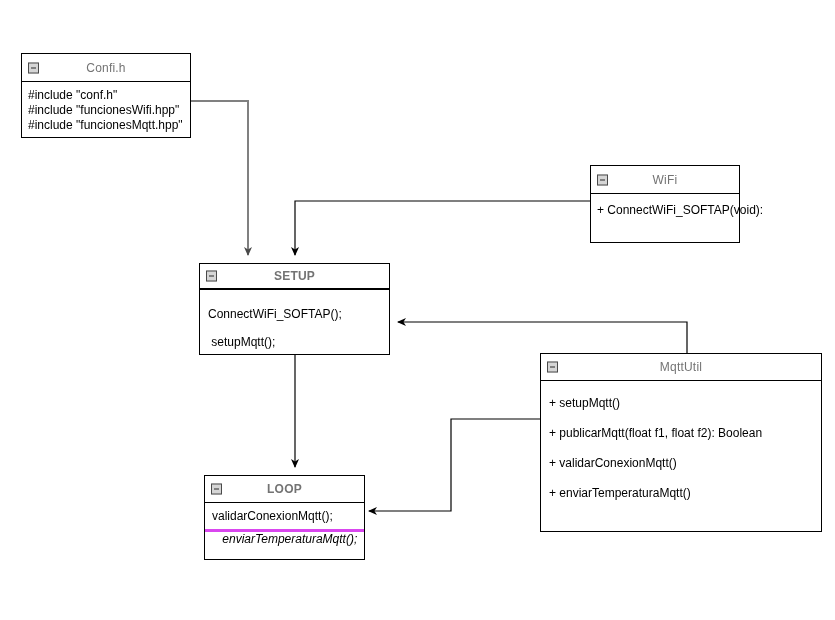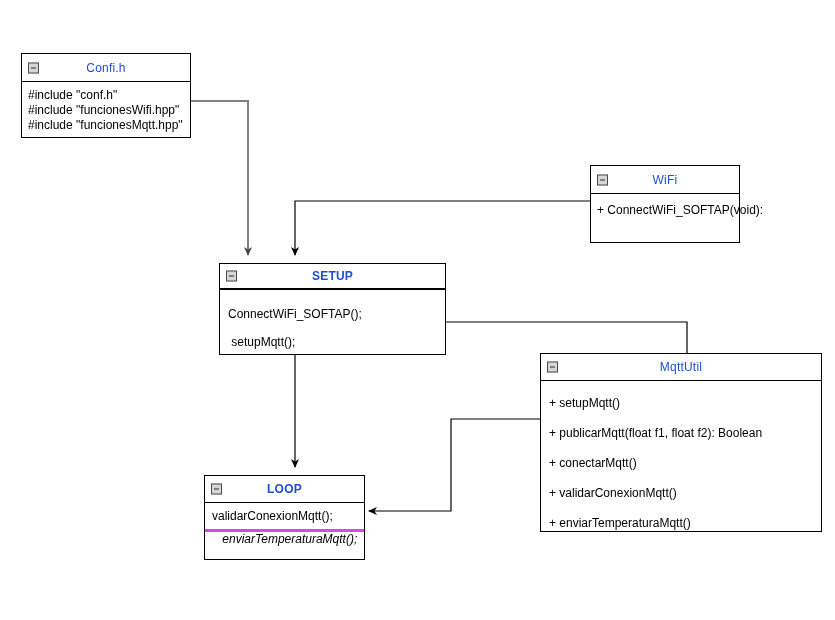--- a/index.html
+++ b/index.html
@@ -31,21 +31,21 @@
     position: relative;
     box-sizing: border-box;
     border-bottom: 1px solid #000000;
     height: 28px;
     display: flex;
     align-items: center;
     justify-content: center;
   }
   .uml-title {
     font-size: 12px;
-    color: #1d4ed8;
+    color: #737373;
     text-align: center;
     letter-spacing: 0.2px;
   }
   .uml-title.bold {
     font-weight: bold;
   }
   .collapse-icon {
     position: absolute;
     left: 6px;
     top: 50%;
@@ -86,21 +86,21 @@
   #box-confi .uml-header { height: 28px; }
   #box-confi .uml-body { padding: 6px 0 0 6px; }
   #box-confi .uml-line { line-height: 15px; }
 
   
   #box-wifi { left: 590px; top: 165px; width: 150px; height: 78px; }
   #box-wifi .uml-header { height: 28px; }
   #box-wifi .uml-body { padding: 9px 0 0 6px; }
 
   
-  #box-setup { left: 199px; top: 263px; width: 227px; height: 92px; margin-left: 20px; }
+  #box-setup { left: 199px; top: 263px; width: 191px; height: 92px; }
   #box-setup .uml-header { height: 26px; border-bottom: 2px solid #000000; }
   #box-setup .uml-body { padding: 10px 0 0 8px; }
   #box-setup .uml-line { line-height: 28px; }
 
   
   #box-mqtt { left: 540px; top: 353px; width: 282px; height: 179px; }
   #box-mqtt .uml-header { height: 27px; }
   #box-mqtt .uml-body { padding: 7px 0 0 8px; }
   #box-mqtt .uml-line { line-height: 30px; }
 
@@ -179,21 +179,20 @@
 </div>
 
 <div class="uml-box" id="box-mqtt">
   <div class="uml-header">
     <span class="collapse-icon"></span>
     <span class="uml-title">MqttUtil</span>
   </div>
   <div class="uml-body">
     <div class="uml-line">+ setupMqtt()</div>
     <div class="uml-line">+ publicarMqtt(float f1, float f2): Boolean</div>
-    <div class="uml-line">+ conectarMqtt()</div>
     <div class="uml-line">+ validarConexionMqtt()</div>
     <div class="uml-line">+ enviarTemperaturaMqtt()</div>
   </div>
 </div>
 
 <div class="uml-box" id="box-loop">
   <div class="uml-header">
     <span class="collapse-icon"></span>
     <span class="uml-title bold">LOOP</span>
   </div>

